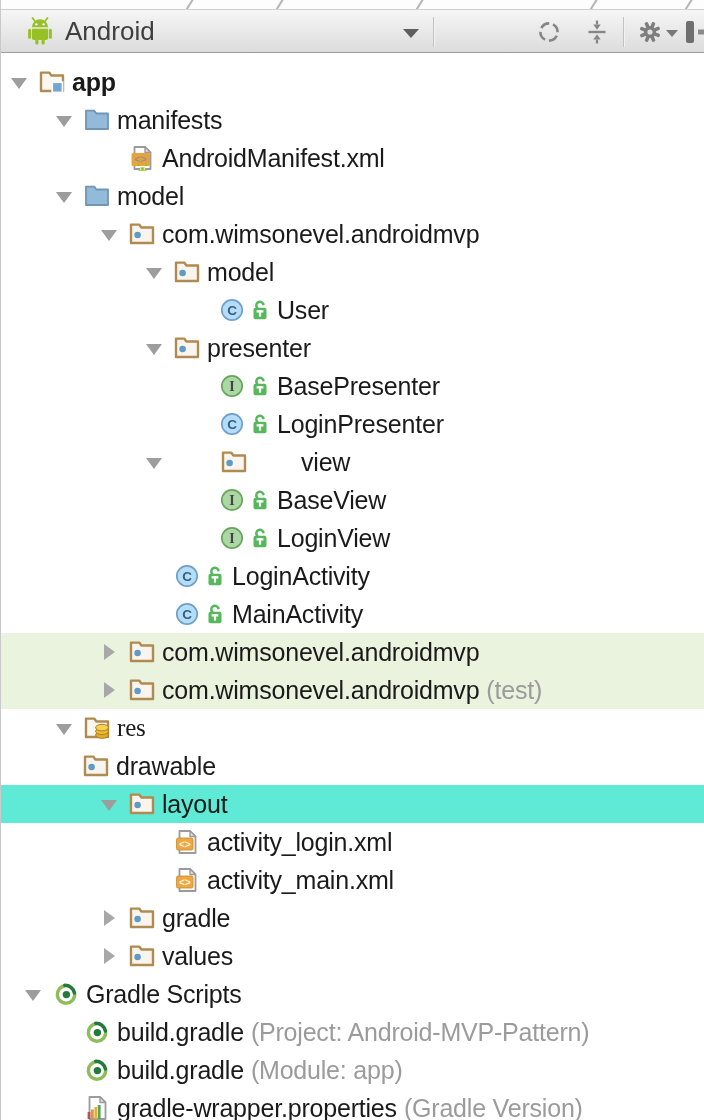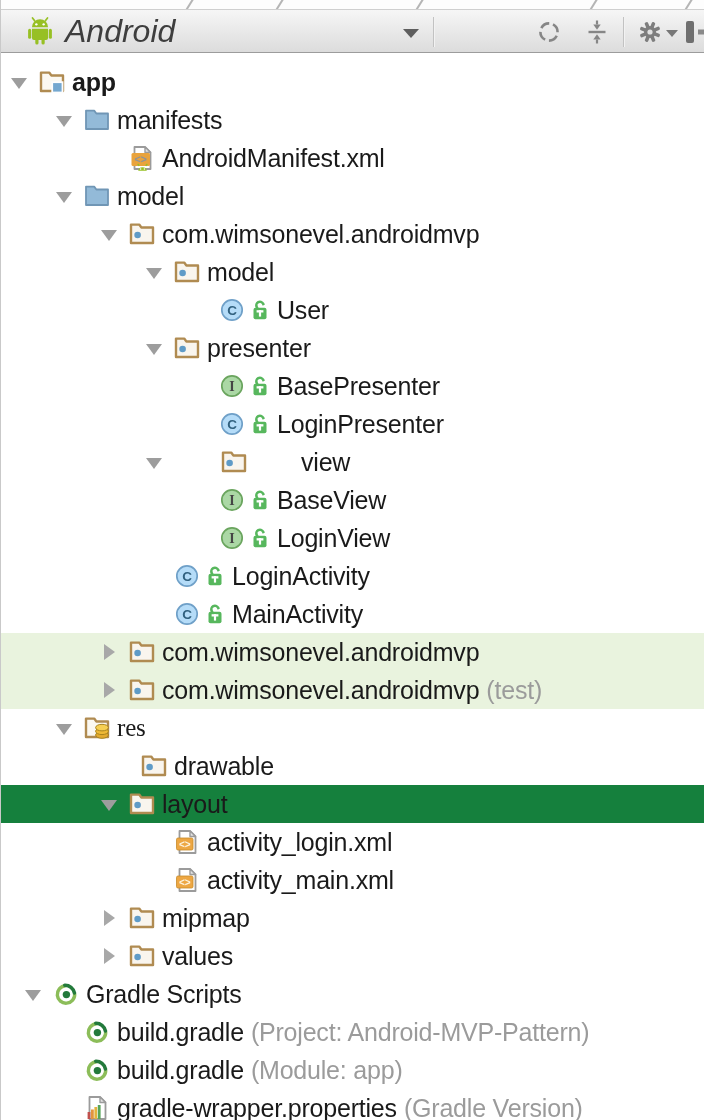--- a/index.html
+++ b/index.html
@@ -8,31 +8,31 @@
   .panel { position:relative; width:704px; height:1120px; border-left:1px solid #c9c9c9; }
 
   
   .tabstrip { position:relative; height:9px; background:#fdfdfd; overflow:hidden; }
   .slash { position:absolute; top:-3px; width:2px; height:14px; background:#b5b5b5; transform:rotate(32deg); }
 
   
   .toolbar { position:relative; height:44px; background:linear-gradient(#f6f6f6,#dcdcdc);
     border-top:1px solid #cfcfcf; border-bottom:1px solid #9c9c9c; }
   .selector { position:absolute; left:0; top:0; width:432px; height:100%; display:flex; align-items:center; padding-left:24px; cursor:pointer; }
-  .selector .lbl { font-size:32px; color:#3e3e3e; margin-left:10px;font-style:italic; }
+  .selector .lbl { font-size:26px; color:#3e3e3e; margin-left:10px; }
   .dd { position:absolute; left:402px; top:19px; width:0; height:0;
     border-left:8px solid transparent; border-right:8px solid transparent; border-top:9px solid #5e5e5e; }
   .tbsep { position:absolute; top:7px; width:1px; height:30px; background:#c2c2c2; box-shadow:1px 0 0 #f2f2f2; }
   .tbbtn { position:absolute; top:9px; width:26px; height:26px; background:none; border:none; padding:0; cursor:pointer; }
 
   
   .tree { position:absolute; top:53px; left:0; right:0; bottom:0; background:#fff; }
   .row { position:relative; display:flex; align-items:center; height:38px; white-space:nowrap; cursor:default; }
   .row.green { background:#e9f3de; }
-  .row.selected { background:#15803d; }
+  .row.selected { background:#5eead4; }
   .arrowslot { display:inline-block; width:32px; flex:0 0 32px; height:38px; position:relative; }
   .arr-exp { position:absolute; left:4px; top:15px; width:0; height:0;
     border-left:8px solid transparent; border-right:8px solid transparent; border-top:11px solid #9d9d9d; }
   .arr-col { position:absolute; left:7px; top:11px; width:0; height:0;
     border-top:8px solid transparent; border-bottom:8px solid transparent; border-left:11px solid #a8a8a8; }
   .ic { display:inline-block; width:26px; height:26px; flex:0 0 26px; }
   .ic svg { display:block; width:26px; height:26px; }
   .lock { width:20px; flex:0 0 20px; margin-left:5px; }
   .lock svg { width:20px; height:26px; }
   .row .txt { font-size:25px; color:#1a1a1a; margin-left:7px; letter-spacing:-0.2px; }
@@ -396,21 +396,21 @@
             <path d="M2 6 V3.6 h8.2 l2.2 2.9 H24 V22 H2 Z" fill="#fbf8f1" stroke="#b08b51" stroke-width="2.4" stroke-linejoin="round"></path>
             <g stroke="#a8831d" stroke-width="1">
               <ellipse cx="18" cy="20" rx="6.4" ry="3.3" fill="#e3aa2e"></ellipse>
               <ellipse cx="18" cy="16.3" rx="6.4" ry="3.3" fill="#eeb936"></ellipse>
               <ellipse cx="18" cy="12.6" rx="6.4" ry="3.3" fill="#f6cf53"></ellipse>
             </g>
           </svg>
         </span>
         <span class="txt">res</span>
       </div>
-      <div class="row" style="padding-left: 108px;">
+      <div class="row" style="padding-left: 50px;">
         <span class="arrowslot"></span>
         <span class="ic">
           <svg viewBox="0 0 26 26">
             <path d="M2 6 V3.6 h8.2 l2.2 2.9 H24 V22 H2 Z" fill="#f9f5ee" stroke="#b08b51" stroke-width="2.4" stroke-linejoin="round"></path>
             <circle cx="8.6" cy="14" r="3.3" fill="#5f9bc7"></circle>
           </svg>
         </span>
         <span class="txt">drawable</span>
       </div>
       <div class="row selected" style="padding-left: 96px;">
@@ -452,21 +452,21 @@
       <div class="row" style="padding-left: 96px;">
         <span class="arrowslot">
           <span class="arr-col"></span>
         </span>
         <span class="ic">
           <svg viewBox="0 0 26 26">
             <path d="M2 6 V3.6 h8.2 l2.2 2.9 H24 V22 H2 Z" fill="#f9f5ee" stroke="#b08b51" stroke-width="2.4" stroke-linejoin="round"></path>
             <circle cx="8.6" cy="14" r="3.3" fill="#5f9bc7"></circle>
           </svg>
         </span>
-        <span class="txt">mipmap</span>
+        <span class="txt">gradle</span>
       </div>
       <div class="row" style="padding-left: 96px;">
         <span class="arrowslot">
           <span class="arr-col"></span>
         </span>
         <span class="ic">
           <svg viewBox="0 0 26 26">
             <path d="M2 6 V3.6 h8.2 l2.2 2.9 H24 V22 H2 Z" fill="#f9f5ee" stroke="#b08b51" stroke-width="2.4" stroke-linejoin="round"></path>
             <circle cx="8.6" cy="14" r="3.3" fill="#5f9bc7"></circle>
           </svg>

